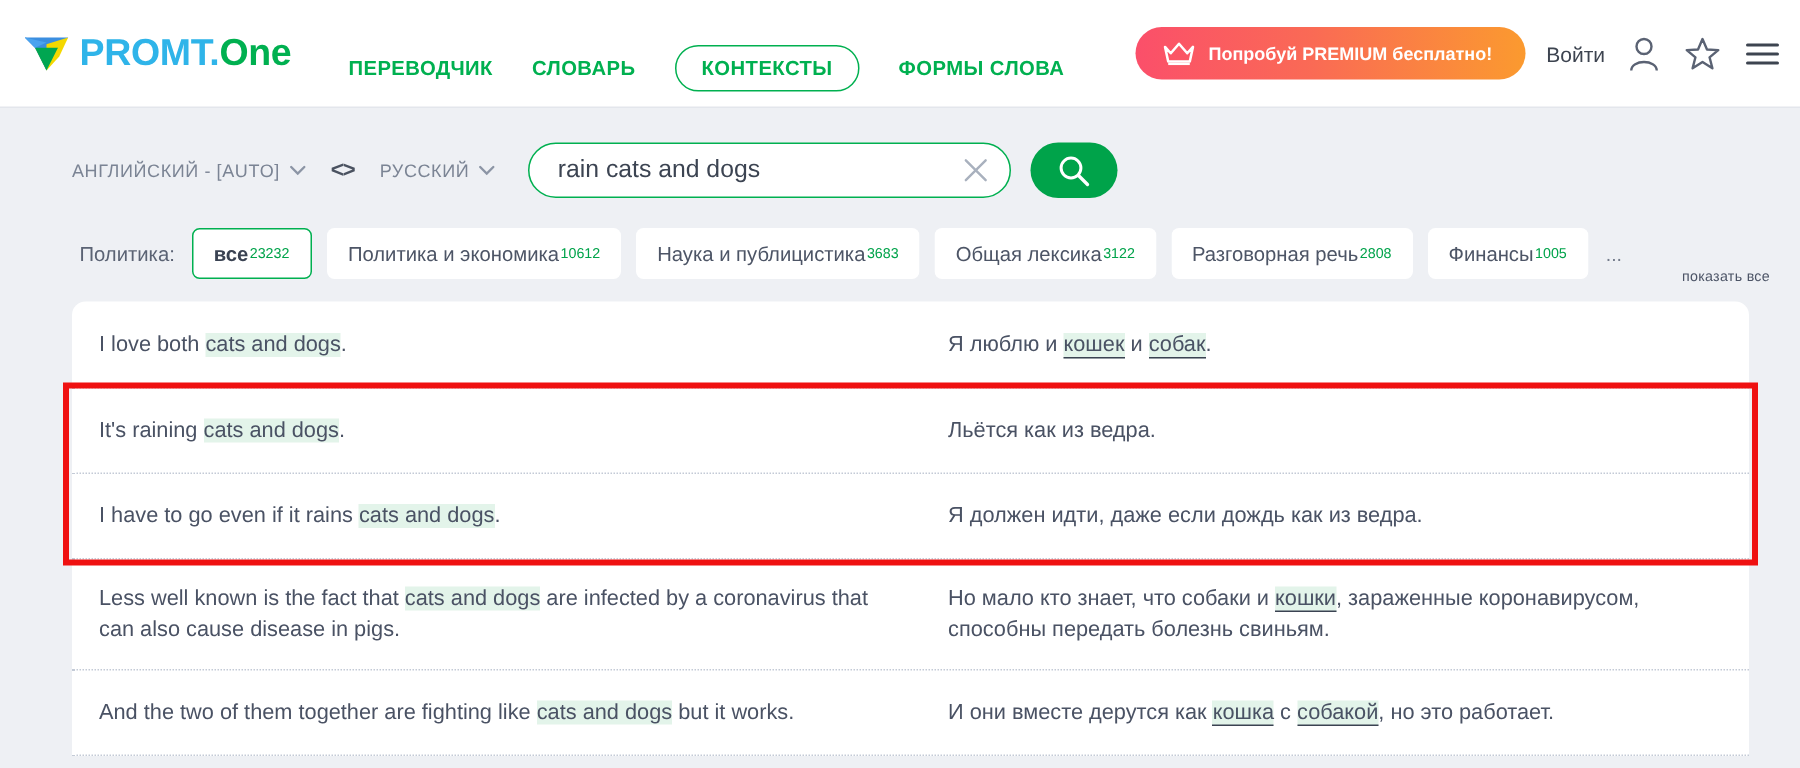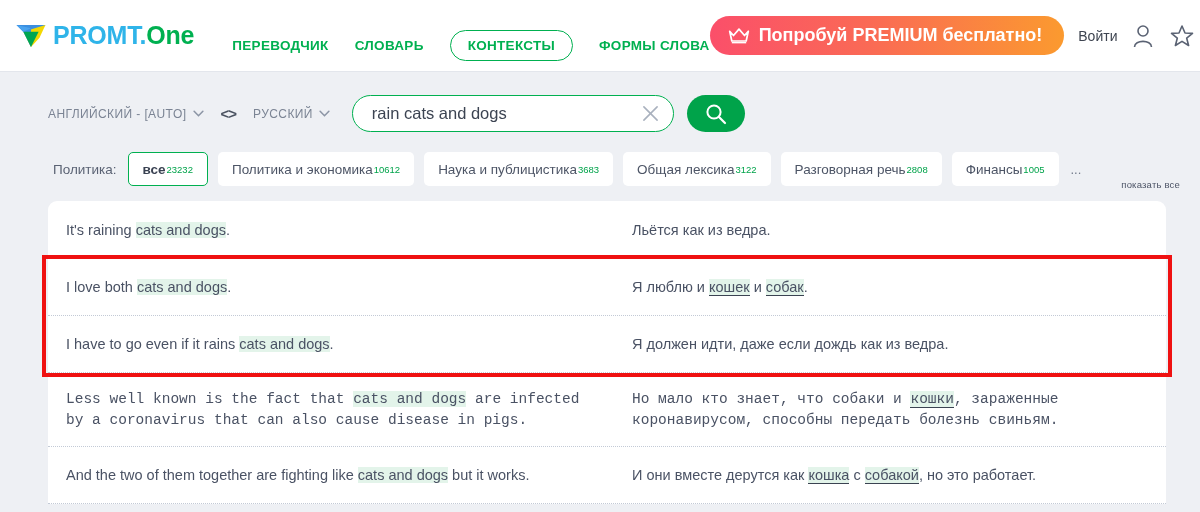--- a/index.html
+++ b/index.html
@@ -43,21 +43,21 @@
 
   .header-right {
     margin-left: auto;
     display: flex; align-items: center; gap: 14px;
   }
   .premium-btn {
     display: flex; align-items: center; gap: 9px;
     background: linear-gradient(90deg, #fb4f6a 0%, #fa6a55 45%, #fb9a2f 100%);
     border-radius: 22px;
     padding: 9px 22px 9px 18px;
-    color: #fff; font-size: 18px; font-weight: bold;
+    color: #fff; font-size: 12px; font-weight: bold;
     white-space: nowrap; cursor: pointer;
   }
   .crown { width: 22px; height: 17px; flex: 0 0 auto; }
   .login-text { font-size: 14px; color: #3d4450; white-space: nowrap; cursor: pointer; }
   .ico { cursor: pointer; }
   .burger { display: flex; flex-direction: column; gap: 4px; cursor: pointer; width: 22px; margin-left: 2px;}
   .burger i { display: block; height: 2px; background: #3d4450; border-radius: 1px; }
 
   
   .searchrow {
@@ -133,21 +133,21 @@
     color: #4b5costume;
     color: #4a5costume;
   }
   .row .col {
     width: 50%;
     line-height: 1.45;
     color: #4a5264;
     padding-right: 18px;
   }
   .row .col.right { padding-left: 26px; padding-right: 4px; }
-  .row.tall { padding-top: 16px; padding-bottom: 15px; font-family: Liberation Mono, monospace; }
+  .row.tall { padding-top: 16px; padding-bottom: 15px; }
 
   .hl { background: #e3f4ea; }
   .hl-u { background: #e3f4ea; border-bottom: 1px solid #3b4352; }
 
   
   .redbox {
     position: absolute;
     left: -6px; right: -6px;
     border: 4px solid #ef1111;
     pointer-events: none;
@@ -268,26 +268,26 @@
       <sup>1005</sup>
   </div>
 
   <div class="ellipsis">...</div>
   <div class="showall">показать все</div>
 </div>
 
 <div class="card">
   <div id="rows-host">
       <div class="row">
+        <div class="col left"><span>I love both </span><span class="hl">cats and dogs</span><span>.</span></div>
+        <div class="col right"><span>Я люблю и </span><span class="hl-u">кошек</span><span> и </span><span class="hl-u">собак</span><span>.</span></div>
+      </div>
+      <div class="row">
         <div class="col left"><span>It's raining </span><span class="hl">cats and dogs</span><span>.</span></div>
         <div class="col right"><span>Льётся как из ведра.</span></div>
-      </div>
-      <div class="row">
-        <div class="col left"><span>I love both </span><span class="hl">cats and dogs</span><span>.</span></div>
-        <div class="col right"><span>Я люблю и </span><span class="hl-u">кошек</span><span> и </span><span class="hl-u">собак</span><span>.</span></div>
       </div>
       <div class="row">
         <div class="col left"><span>I have to go even if it rains </span><span class="hl">cats and dogs</span><span>.</span></div>
         <div class="col right"><span>Я должен идти, даже если дождь как из ведра.</span></div>
       </div>
       <div class="row tall">
         <div class="col left"><span>Less well known is the fact that </span><span class="hl">cats and dogs</span><span> are infected by a coronavirus that can also cause disease in pigs.</span></div>
         <div class="col right"><span>Но мало кто знает, что собаки и </span><span class="hl-u">кошки</span><span>, зараженные коронавирусом, способны передать болезнь свиньям.</span></div>
       </div>
       <div class="row">

